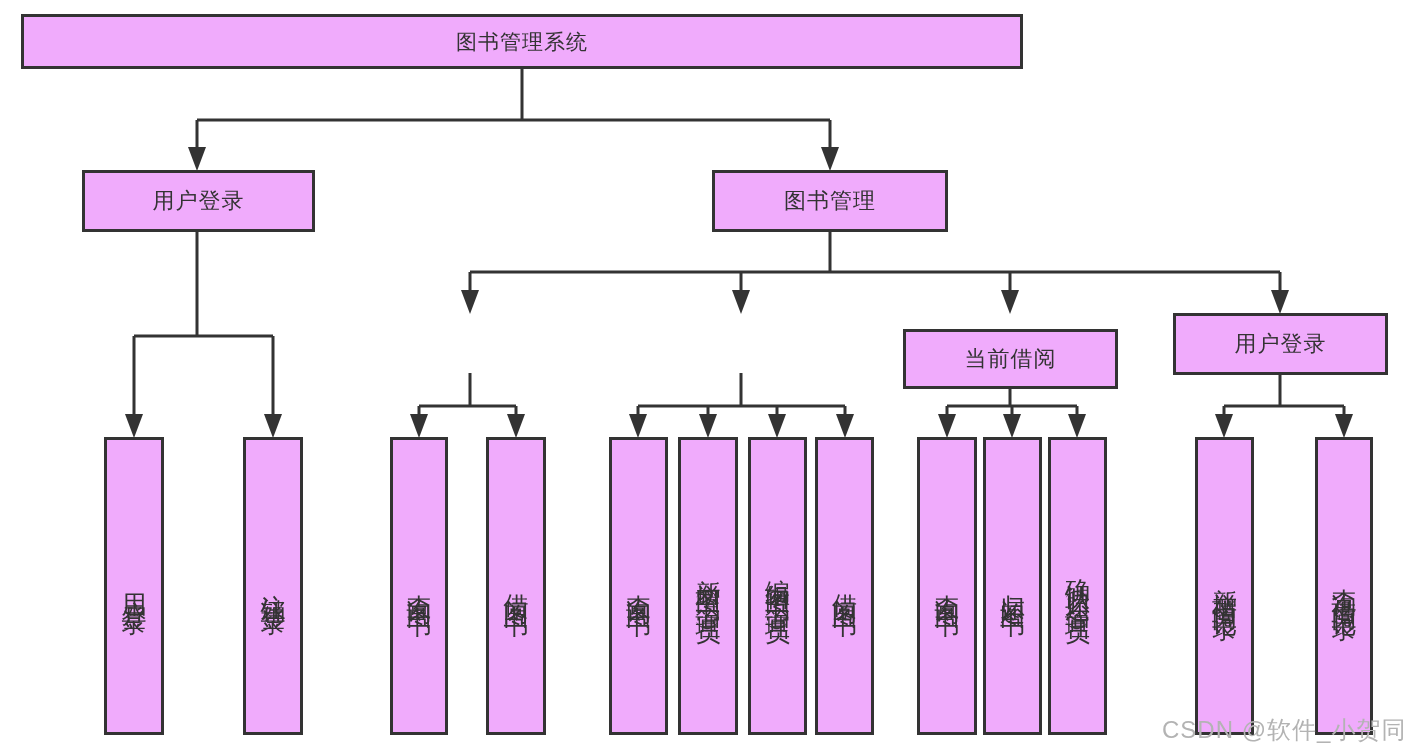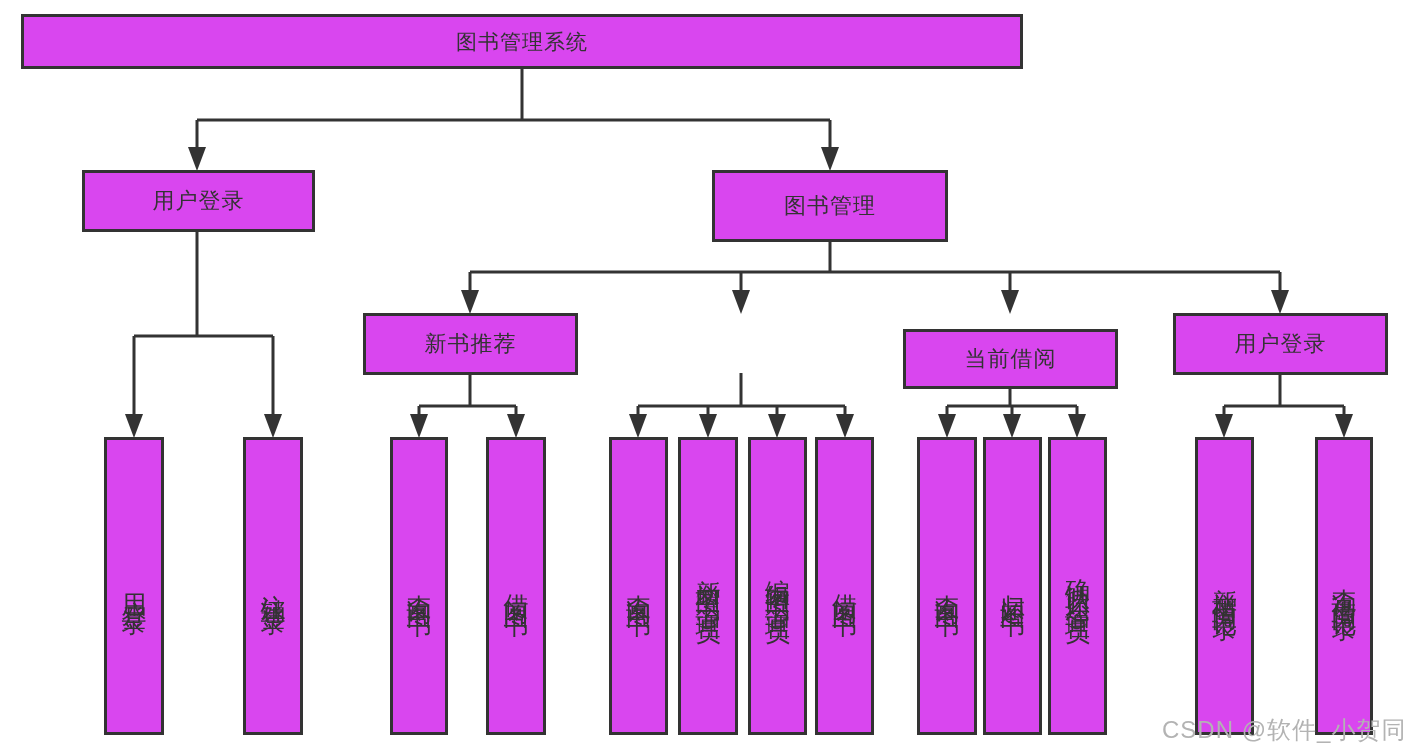--- a/index.html
+++ b/index.html
@@ -7,21 +7,21 @@
     position:relative;
     width:1405px;height:747px;
     background:#ffffff;
     font-family:"Liberation Sans","DejaVu Sans",sans-serif;
     overflow:hidden;
   }
   .connectors{position:absolute;left:0;top:0;width:1405px;height:747px;}
   .box{
     position:absolute;
     box-sizing:border-box;
-    background:#d946ef;
+    background:#f0abfc;
     border:3px solid #333333;
     display:flex;align-items:center;justify-content:center;
     color:#333333;
   }
   .hbox{font-size:22px;letter-spacing:1px;}
   .rootbox{font-size:21px;letter-spacing:1px;}
   .vbox span{
     writing-mode:vertical-rl;
     text-orientation:mixed;
     font-size:25px;
@@ -90,27 +90,24 @@
     </g>
   </svg>
 
   <div class="box rootbox" style="left:21px;top:14px;width:1002px;height:55px;">
     <span>图书管理系统</span>
   </div>
 
   <div class="box hbox" style="left:82px;top:170px;width:233px;height:62px;">
     <span>用户登录</span>
   </div>
-  <div class="box hbox" style="left:712px;top:170px;width:236px;height:72px;">
+  <div class="box hbox" style="left:712px;top:170px;width:236px;height:62px;">
     <span>图书管理</span>
   </div>
 
-  <div class="box hbox" style="left:363px;top:313px;width:215px;height:62px;">
-    <span>新书推荐</span>
-  </div>
   <div class="box hbox" style="left:903px;top:313px;width:215px;height:60px;margin-top:16px;">
     <span>当前借阅</span>
   </div>
   <div class="box hbox" style="left:1173px;top:313px;width:215px;height:62px;">
     <span>用户登录</span>
   </div>
 
   <div class="box vbox" style="left:104px;top:437px;width:60px;height:298px;">
     <span>用户登录</span>
   </div>

